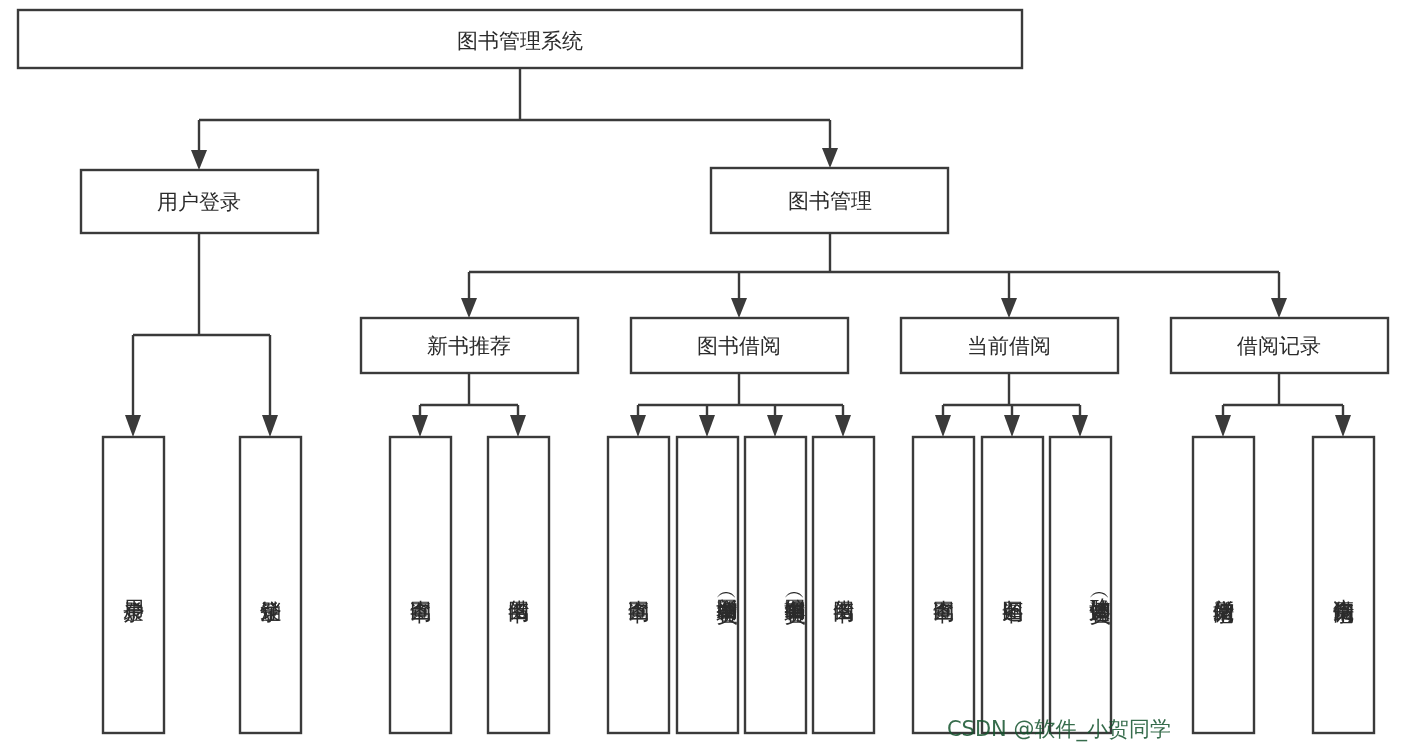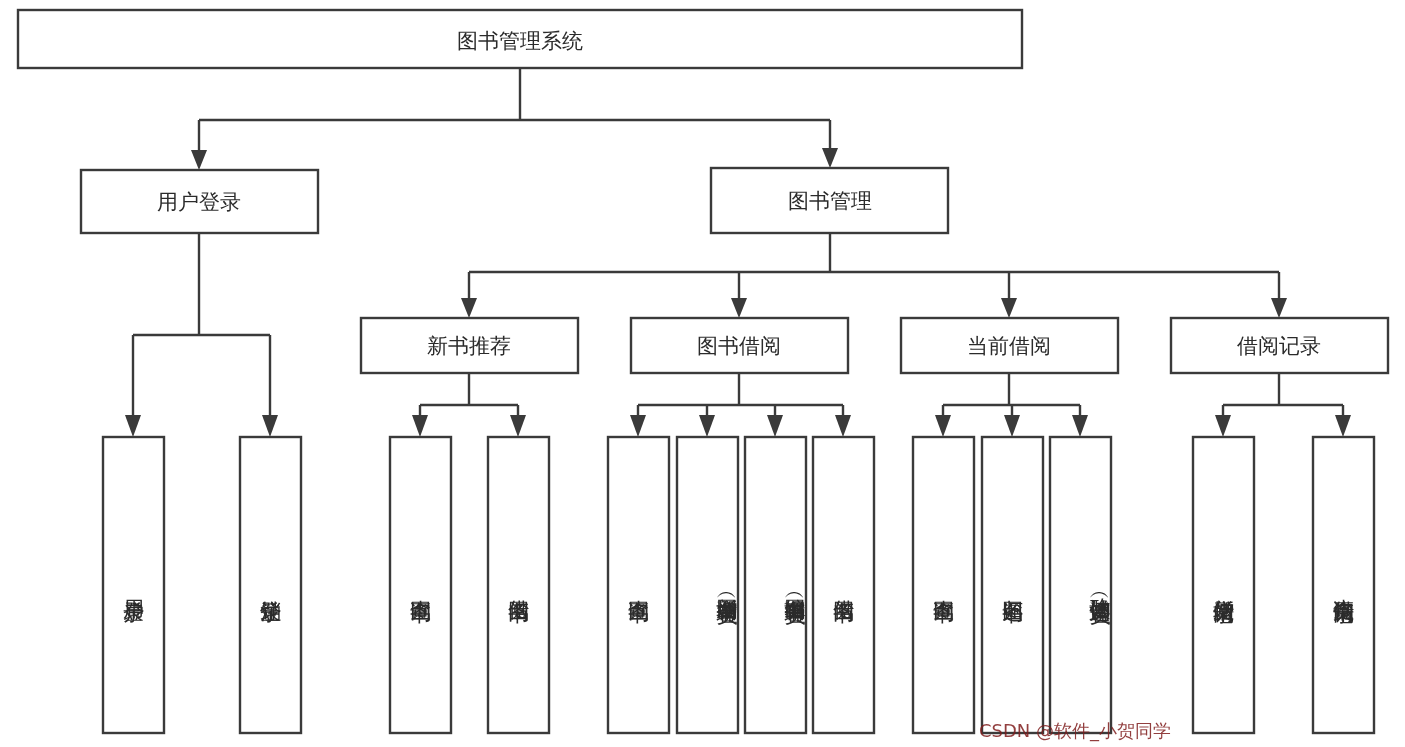--- a/index.html
+++ b/index.html
@@ -63,22 +63,22 @@
     letter-spacing: 1px;
     text-align: center;
     white-space: nowrap;
     pointer-events: none;
   }
   .watermark {
     position: absolute;
     right: 10px;
     bottom: 4px;
     font-family: "DejaVu Sans", "Liberation Sans", sans-serif;
-    font-size: 18px;
-    color: #7f1d1d;
+    font-size: 21px;
+    color: #14532d;
     opacity: 0.85;
     white-space: nowrap;
   }
 </style>
 </head>
 <body>
 
 <div id="diagram-root">
 
   <svg class="diagram-canvas" viewBox="0 0 1405 747" xmlns="http://www.w3.org/2000/svg">

